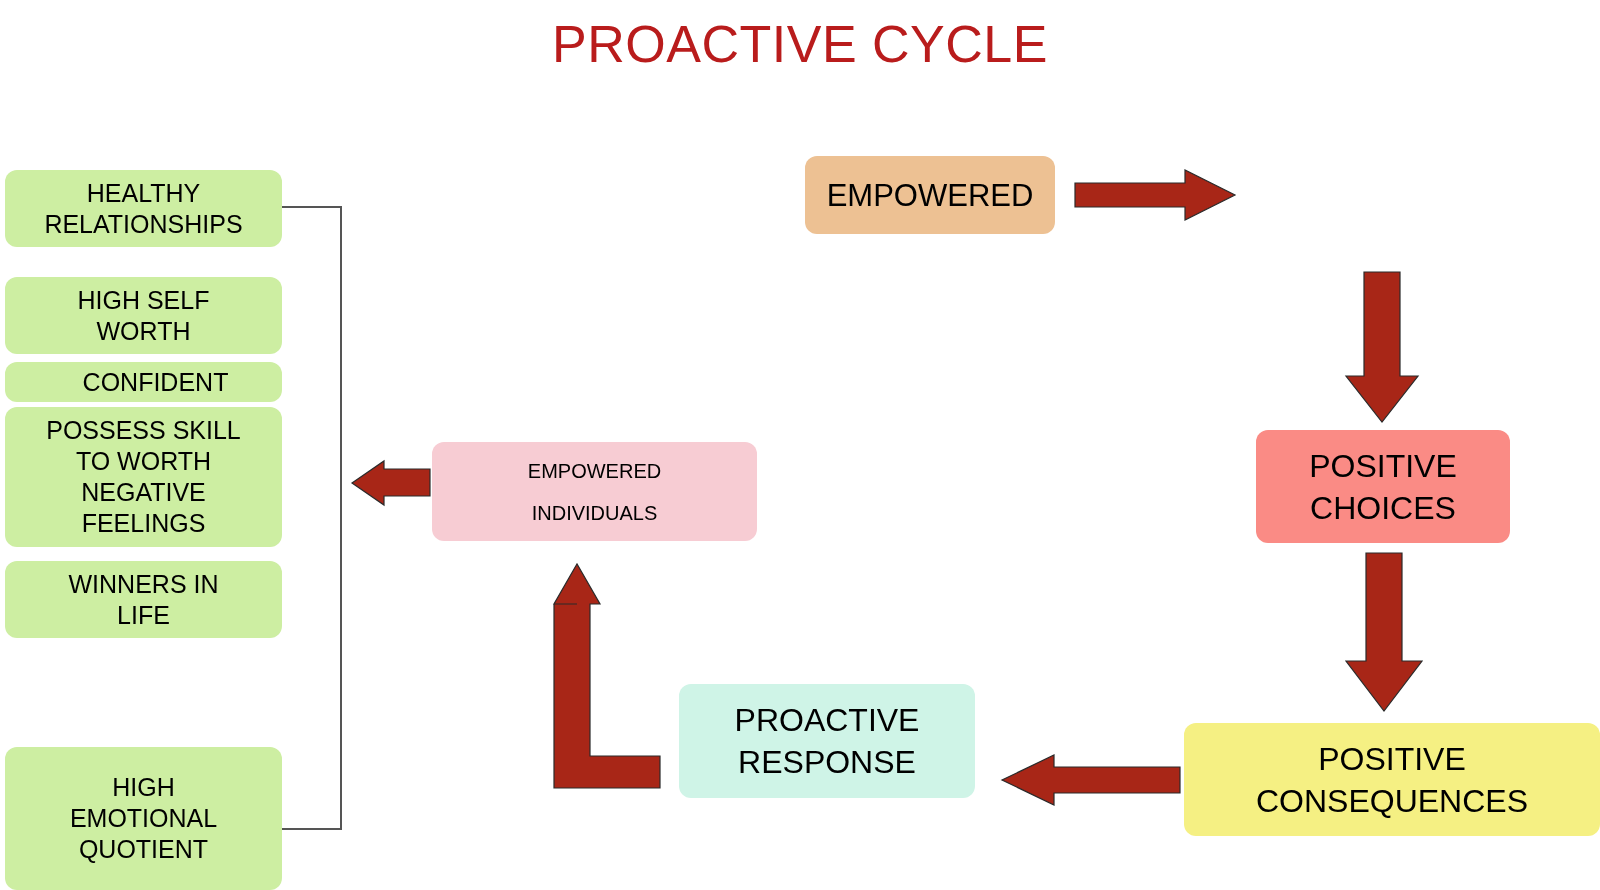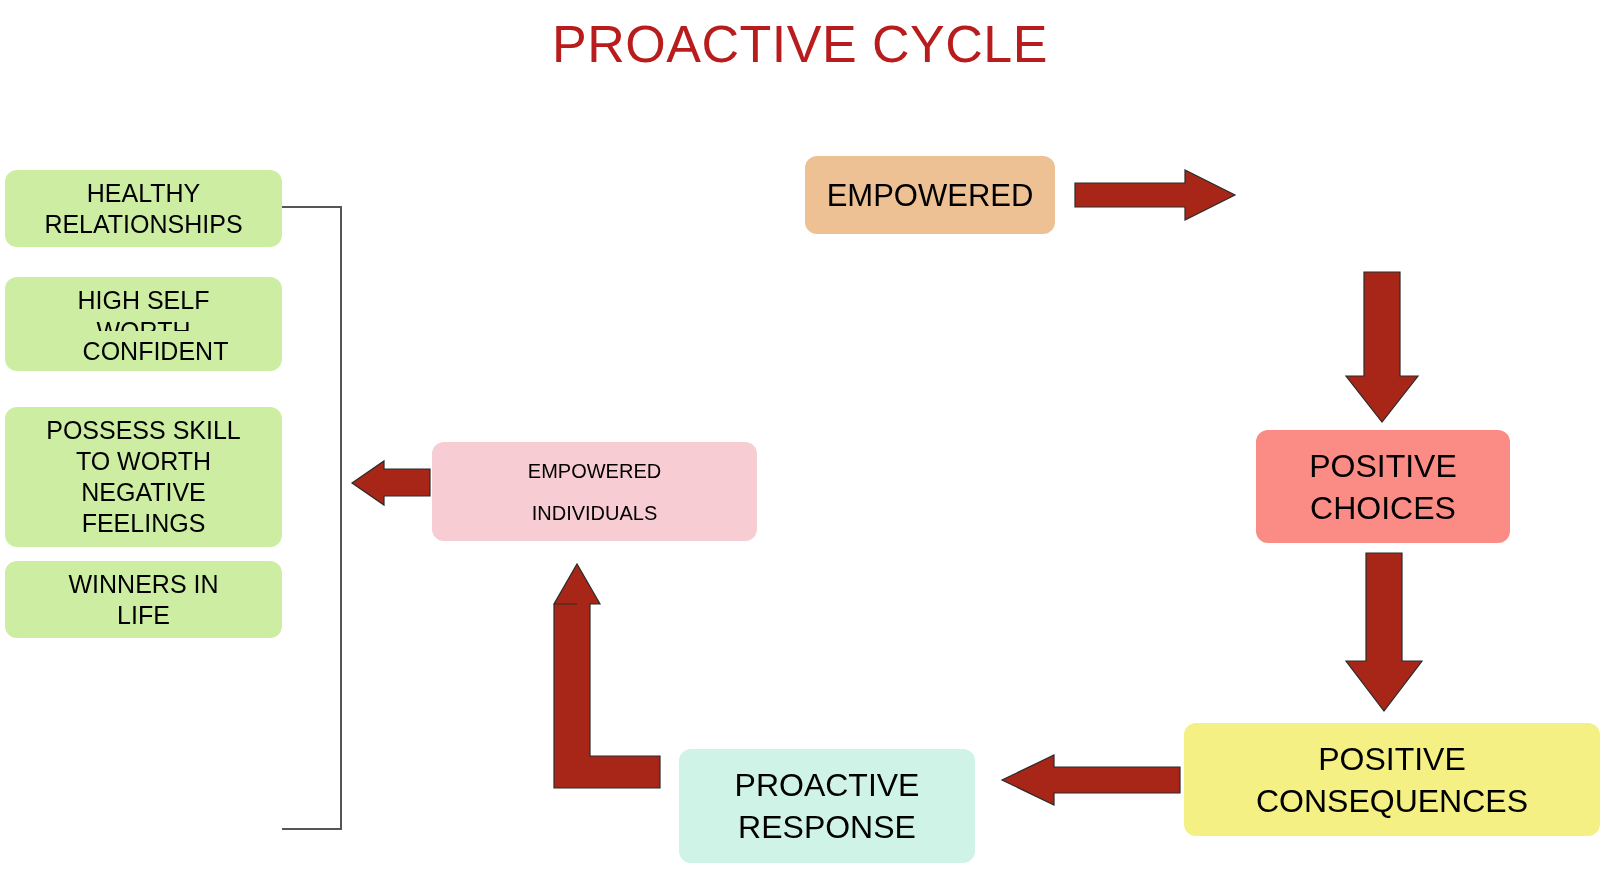--- a/index.html
+++ b/index.html
@@ -42,21 +42,21 @@
   
   .green-box {
     left: 5px;
     width: 277px;
     background: #cdeea2;
     font-size: 25px;
     line-height: 31px;
   }
   .trait-0 { top: 170px;  height: 77px; }
   .trait-1 { top: 257px;  height: 77px; margin-top: 20px; }
-  .trait-2 { top: 331px;  height: 40px; padding-left: 24px; }
+  .trait-2 { top: 362px;  height: 40px; padding-left: 24px; }
   .trait-3 { top: 407px;  height: 140px; }
   .trait-4 { top: 561px;  height: 77px; }
   .trait-5 { top: 655px;  height: 77px; }
   .trait-6 { top: 747px;  height: 143px; }
 
   .situation-box {
     left: 805px; top: 156px;
     width: 250px; height: 78px;
     background: #edc193;
     font-size: 31px;
@@ -77,21 +77,21 @@
     line-height: 42px;
   }
   .consequences-box {
     left: 1184px; top: 723px;
     width: 416px; height: 113px;
     background: #f5f083;
     font-size: 32px;
     line-height: 42px;
   }
   .response-box {
-    left: 679px; top: 749px;
+    left: 679px; top: 684px;
     width: 296px; height: 114px;
     background: #cff4e7;
     font-size: 32px;
     line-height: 42px;
   }
   .empowered-box {
     left: 432px; top: 442px;
     width: 325px; height: 99px;
     background: #f7ccd3;
     font-size: 20px;
@@ -141,20 +141,25 @@
   <div class="node green-box trait-3">
     <span>POSSESS SKILL
 TO WORTH
 NEGATIVE
 FEELINGS</span>
   </div>
   <div class="node green-box trait-4">
     <span>WINNERS IN
 LIFE</span>
   </div>
+  <div class="node green-box trait-6">
+    <span>HIGH
+EMOTIONAL
+QUOTIENT</span>
+  </div>
 
   <div class="bracket"></div>
 
   <div class="node situation-box">
     <span>EMPOWERED</span>
   </div>
 
 
   <div class="node choices-box">
     <span>POSITIVE

